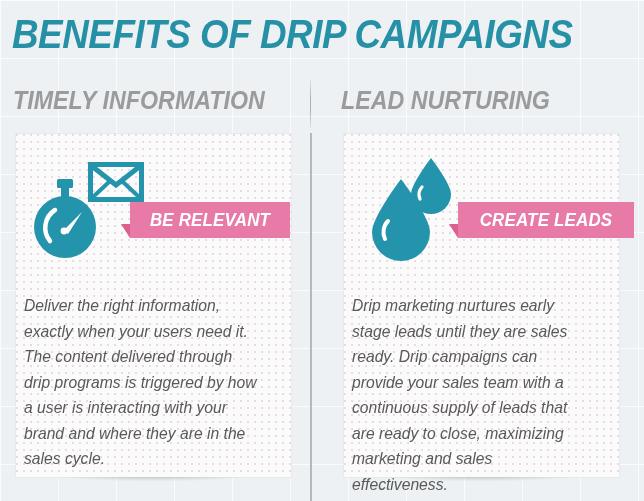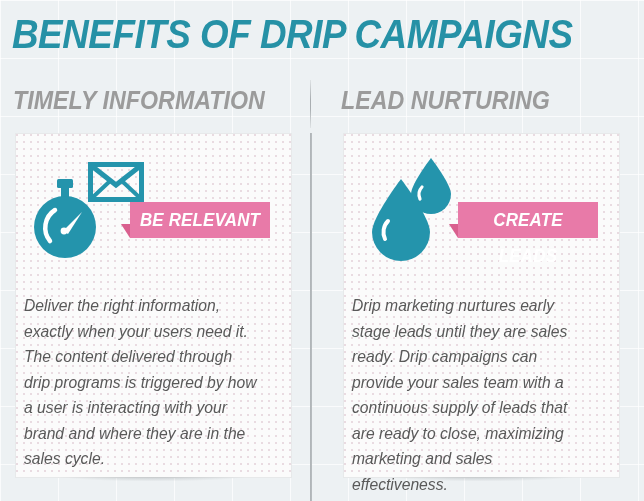--- a/index.html
+++ b/index.html
@@ -130,22 +130,22 @@
     position: absolute;
     left: 65px;
     top: 8px;
   }
 
   
   .ribbon {
     position: absolute;
     height: 36px;
   }
-  .ribbon.left  { left: 130px; top: 202px; width: 140px; }
-  .ribbon.right { left: 458px; top: 202px; width: 140px; }
+  .ribbon.left  { left: 130px; top: 202px; width: 160px; }
+  .ribbon.right { left: 458px; top: 202px; width: 140px; padding-left: 36px; }
 
   .ribbon-body {
     position: absolute;
     left: 0;
     top: 0;
     width: 100%;
     height: 36px;
     background-color: #e87aa8;
   }
   .ribbon-tail {

